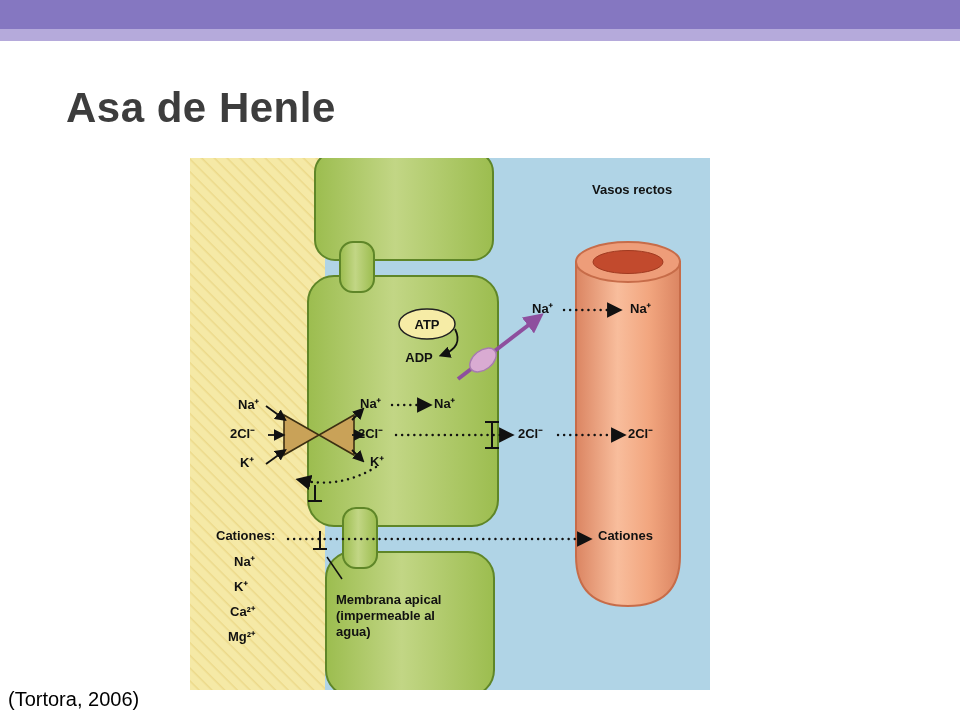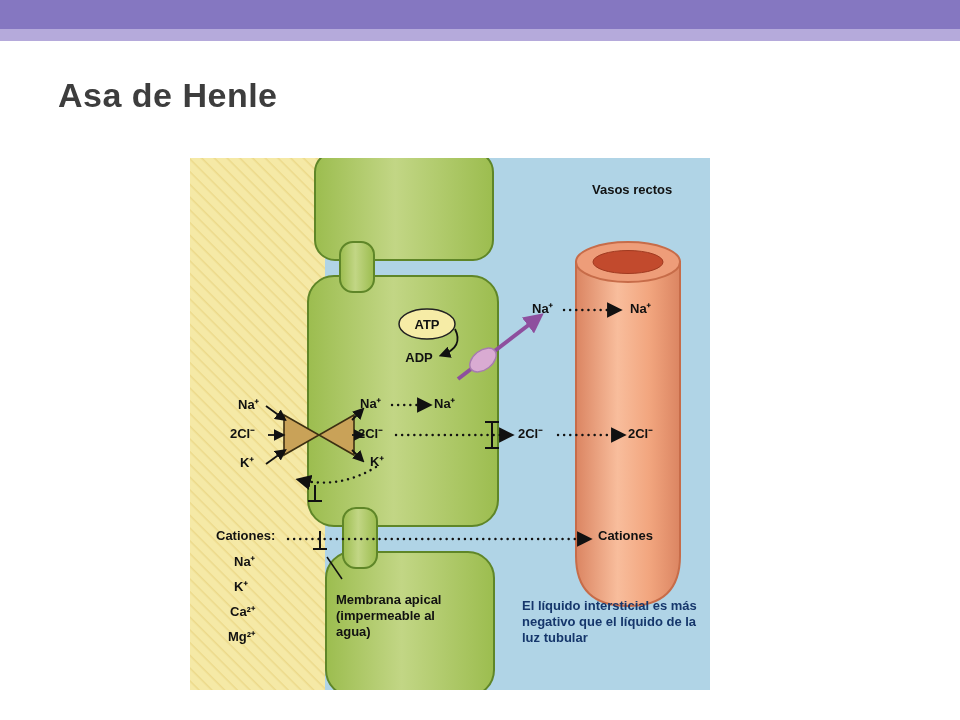--- a/index.html
+++ b/index.html
@@ -3,22 +3,22 @@
 <meta charset="utf-8">
 <style>
   html,body{margin:0;padding:0;background:#fff;}
   .slide{
     position:relative; width:960px; height:720px; overflow:hidden;
     background:#ffffff; font-family:"Liberation Sans", sans-serif;
   }
   .bar-top{position:absolute;left:0;top:0;width:960px;height:29px;background:#8577c1;}
   .bar-sub{position:absolute;left:0;top:29px;width:960px;height:12px;background:#b5aadb;}
   .title{
-    position:absolute;left:58px;top:76px;margin:0;
-    font-size:34px;font-weight:700;color:#3d3d3d;letter-spacing:0.5px;
+    position:absolute;left:58px;top:76px;margin:8px;
+    font-size:42px;font-weight:700;color:#3d3d3d;letter-spacing:0.5px;
   }
   .citation{
     position:absolute;left:8px;top:688px;font-size:20px;color:#000;
   }
   .figure{
     position:absolute;left:190px;top:158px;width:520px;height:532px;
     overflow:hidden;
   }
   .figure svg{position:absolute;left:0;top:0;width:520px;height:532px;}
   .lbl{
@@ -149,18 +149,18 @@
     <div class="lbl ion" style="left:180px;top:296px;">K⁺</div>
 
     <div class="lbl" style="left:26px;top:370px;">Cationes:</div>
     <div class="lbl ion" style="left:44px;top:396px;">Na⁺</div>
     <div class="lbl ion" style="left:44px;top:421px;">K⁺</div>
     <div class="lbl ion" style="left:40px;top:446px;">Ca²⁺</div>
     <div class="lbl ion" style="left:38px;top:471px;">Mg²⁺</div>
     <div class="lbl" style="left:408px;top:370px;">Cationes</div>
 
     <div class="lbl" style="left:146px;top:418px;width:108px;margin-top:16px;">Membrana apical (impermeable al agua)</div>
-    <div class="lbl note-blue" style="left:332px;top:440px;width:190px;">El líquido intersticial es más negativo que el líquido de la luz tubular</div>
 
   </div>
 
+  <div class="citation">(Tortora, 2006)</div>
 
 </div>
 
 </body></html>

